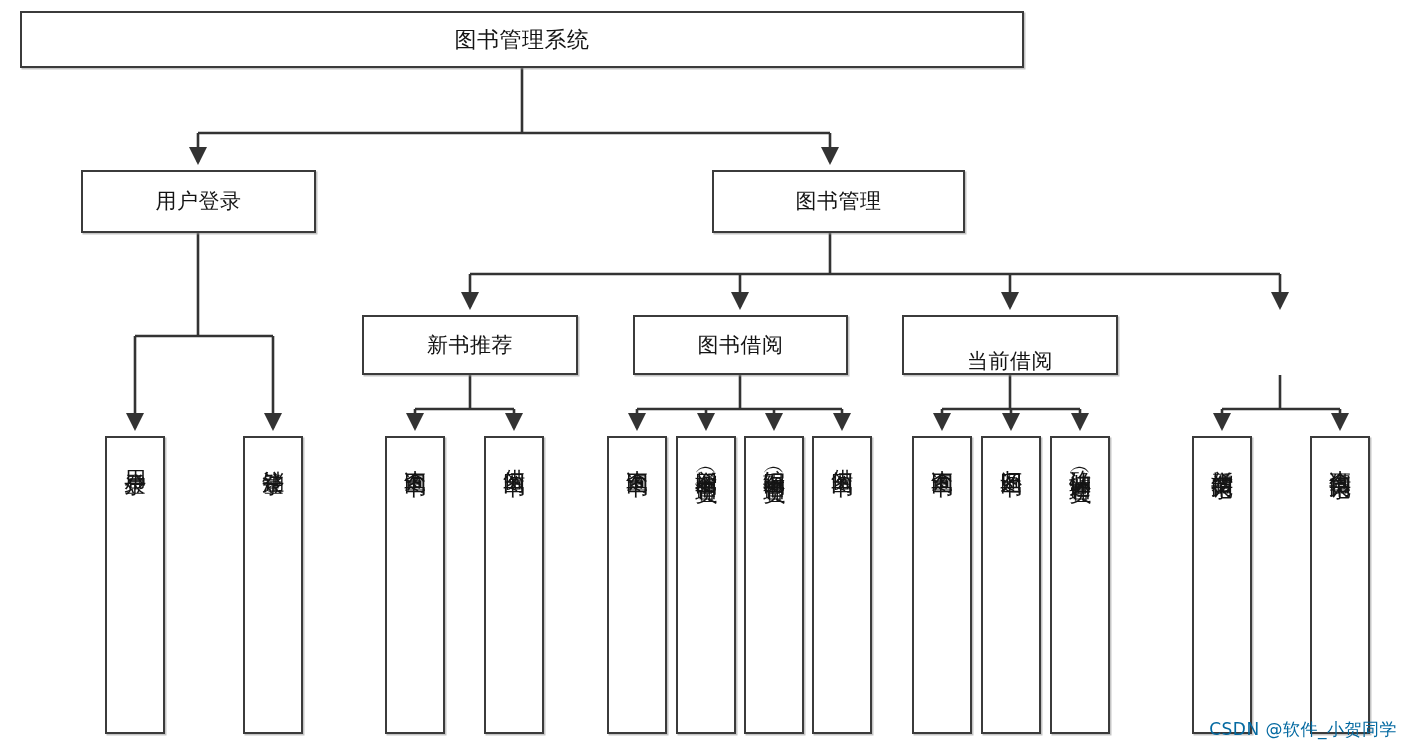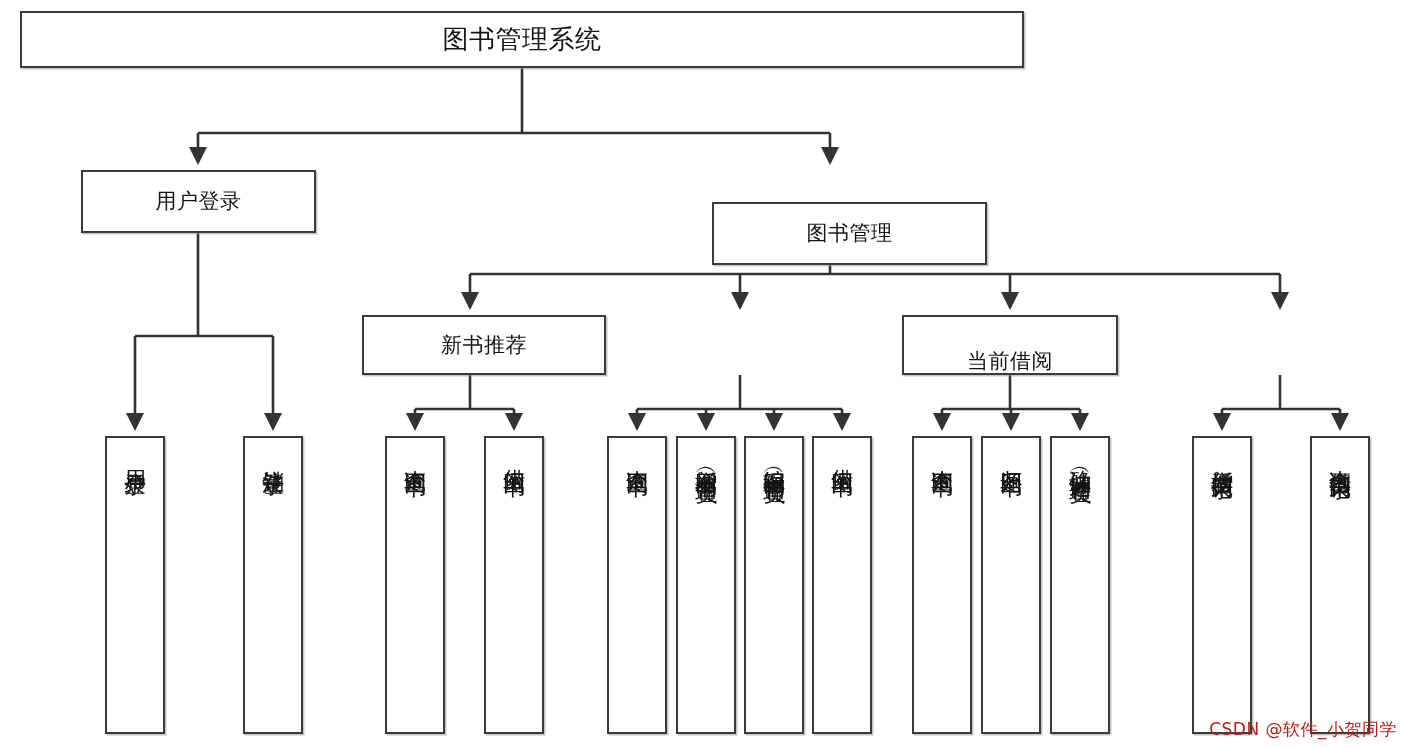--- a/index.html
+++ b/index.html
@@ -22,21 +22,21 @@
     color:#1a1a1a;
     box-shadow:1.5px 1.5px 0 rgba(150,150,150,.55);
   }
   .node .lbl{
     font-size:21px;
     line-height:1.15;
     letter-spacing:.5px;
     white-space:nowrap;
     color:#141414;
   }
-  .node.root .lbl{font-size:26px;}
+  .node.root .lbl{font-size:22px;}
   .node.lvl2 .lbl{font-size:21px;}
   .node.lvl3 .lbl{font-size:21px;}
 
   
   .node.leaf{
     align-items:flex-start;
     justify-content:center;
     padding-top:14px;
   }
   .node.leaf .lbl{
@@ -47,21 +47,21 @@
     letter-spacing:2px;
     white-space:nowrap;
     text-align:left;
   }
 
   .watermark{
     position:absolute;
     right:8px;
     bottom:6px;
     font-size:17px;
-    color:#b91c1c;
+    color:#0369a1;
     white-space:nowrap;
     letter-spacing:.5px;
     z-index:5;
   }
 </style>
 </head>
 <body>
 
 <div id="canvas">
   <svg class="lines" viewBox="0 0 1405 747" xmlns="http://www.w3.org/2000/svg">
@@ -119,26 +119,29 @@
     </g>
   </svg>
 
   <div class="node root" style="left:20px;top:11px;width:1004px;height:57px;">
     <span class="lbl">图书管理系统</span>
   </div>
 
   <div class="node lvl2" style="left:81px;top:170px;width:235px;height:63px;">
     <span class="lbl">用户登录</span>
   </div>
-  <div class="node lvl2" style="left:712px;top:170px;width:275px;height:63px;margin-top:32px;">
+  <div class="node lvl2" style="left:712px;top:170px;width:253px;height:63px;">
     <span class="lbl">图书管理</span>
   </div>
 
-  <div class="node lvl3" style="left:362px;top:315px;width:244px;height:60px;">
+  <div class="node lvl3" style="left:362px;top:315px;width:216px;height:60px;">
     <span class="lbl">新书推荐</span>
+  </div>
+  <div class="node lvl3" style="left:633px;top:315px;width:215px;height:60px;">
+    <span class="lbl">图书借阅</span>
   </div>
   <div class="node lvl3" style="left:902px;top:315px;width:216px;height:60px;align-items:flex-end;">
     <span class="lbl">当前借阅</span>
   </div>
 
   <div class="node leaf" style="left:105px;top:436px;width:60px;height:298px;">
     <span class="lbl">用户登录</span>
   </div>
   <div class="node leaf" style="left:243px;top:436px;width:60px;height:298px;">
     <span class="lbl">注销登录</span>

